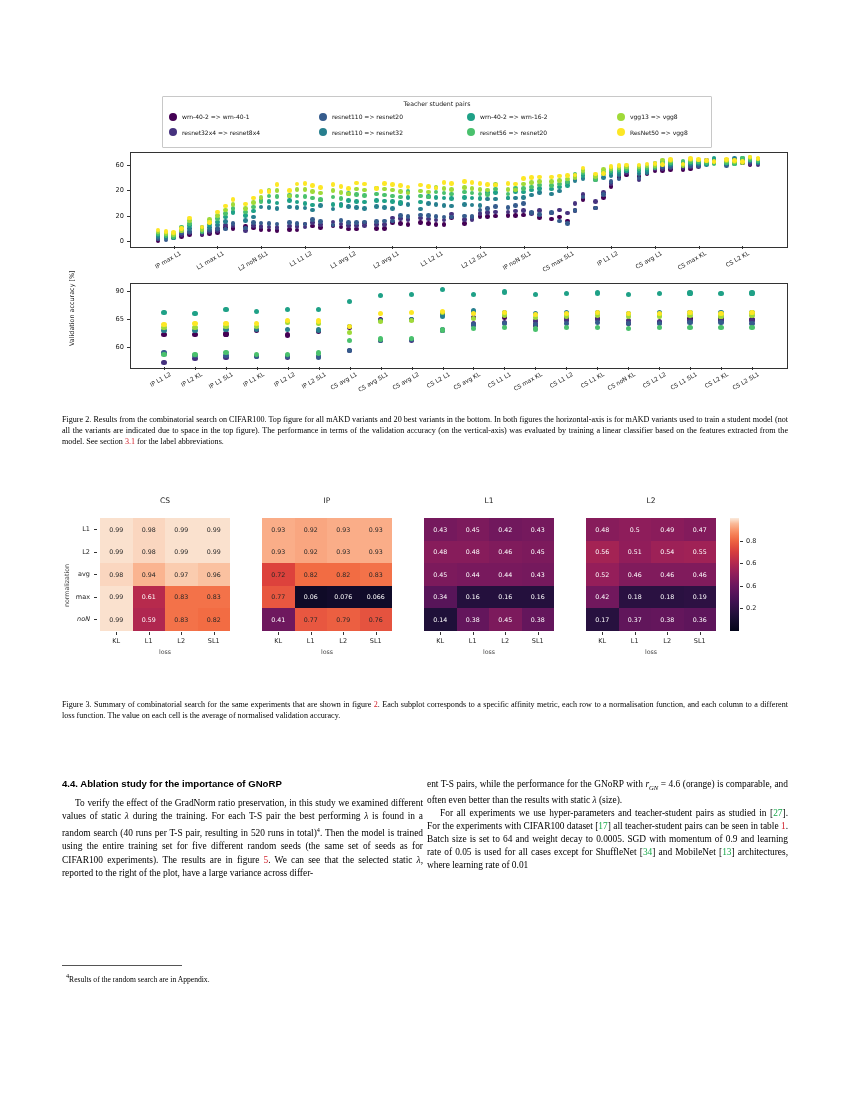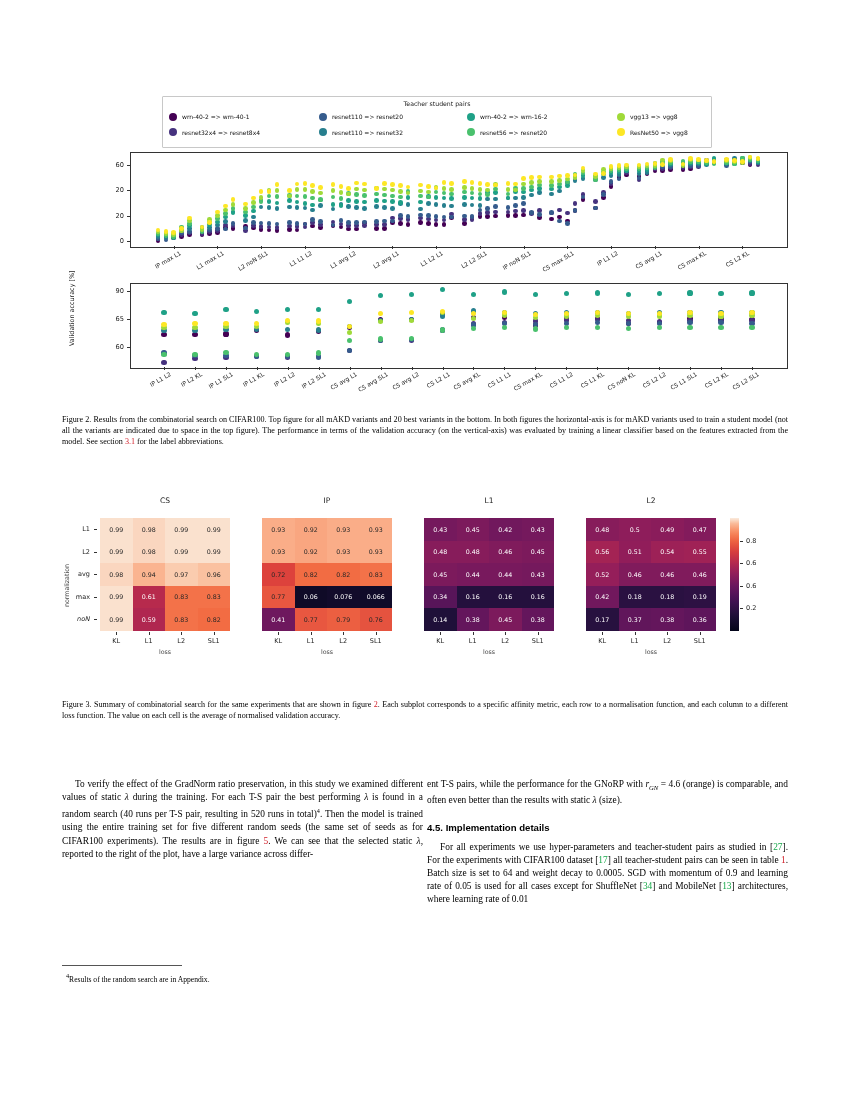--- a/index.html
+++ b/index.html
@@ -1074,30 +1074,30 @@
         <div class="cbmark" style="left: 678px; top: 71px;"></div>
         <div class="cbtick" style="left: 684px; top: 67px;">0.6</div>
         <div class="cbmark" style="left: 678px; top: 48.5px;"></div>
         <div class="cbtick" style="left: 684px; top: 44.5px;">0.8</div>
       </div>
   </div>
 
   <div class="caption" style="left:62px;top:699px;width:726px;"><span>Figure 3. Summary of combinatorial search for the same experiments that are shown in figure </span><span class="ref">2</span><span>. Each subplot corresponds to a specific affinity metric, each row to a normalisation function, and each column to a different loss function. The value on each cell is the average of normalised validation accuracy.</span></div>
 
   <div class="col" style="left:62px;top:778px;">
+    <div class="sec">4.4. Ablation study for the importance of GNoRP</div>
     <div class="para">
       <span>To verify the effect of the GradNorm ratio preservation, in this study we examined different values of static </span><span class="it">λ</span><span> during the training. For each T-S pair the best performing </span><span class="it">λ</span><span> is found in a random search (40 runs per T-S pair, resulting in 520 runs in total)</span><sup>4</sup><span>. Then the model is trained using the entire training set for five different random seeds (the same set of seeds as for CIFAR100 experiments). The results are in figure </span><span class="ref">5</span><span>. We can see that the selected static </span><span class="it">λ</span><span>, reported to the right of the plot, have a large variance across differ-</span>
     </div>
   </div>
 
   <div class="col" style="left:427px;top:778px;">
     <div class="para" style="text-indent:0;">
       <span>ent T-S pairs, while the performance for the GNoRP with </span><span class="it">r</span><sub style="font-size:6.6px;" class="it">GN</sub><span> = 4.6</span><span> (orange) is comparable, and often even better than the results with static </span><span class="it">λ</span><span> (size).</span>
     </div>
-    <div class="sec" style="margin-top:15px;">4.5. Implementation details</div>
     <div class="para">
       <span>For all experiments we use hyper-parameters and teacher-student pairs as studied in [</span><span class="refg">27</span><span>]. For the experiments with CIFAR100 dataset [</span><span class="refg">17</span><span>] all teacher-student pairs can be seen in table </span><span class="ref">1</span><span>. Batch size is set to 64 and weight decay to 0.0005. SGD with momentum of 0.9 and learning rate of 0.05 is used for all cases except for ShuffleNet [</span><span class="refg">34</span><span>] and MobileNet [</span><span class="refg">13</span><span>] architectures, where learning rate of 0.01</span>
     </div>
   </div>
 
   <div class="fnrule"></div>
   <div class="footnote">
     <sup>4</sup><span>Results of the random search are in Appendix.</span>
   </div>
 

